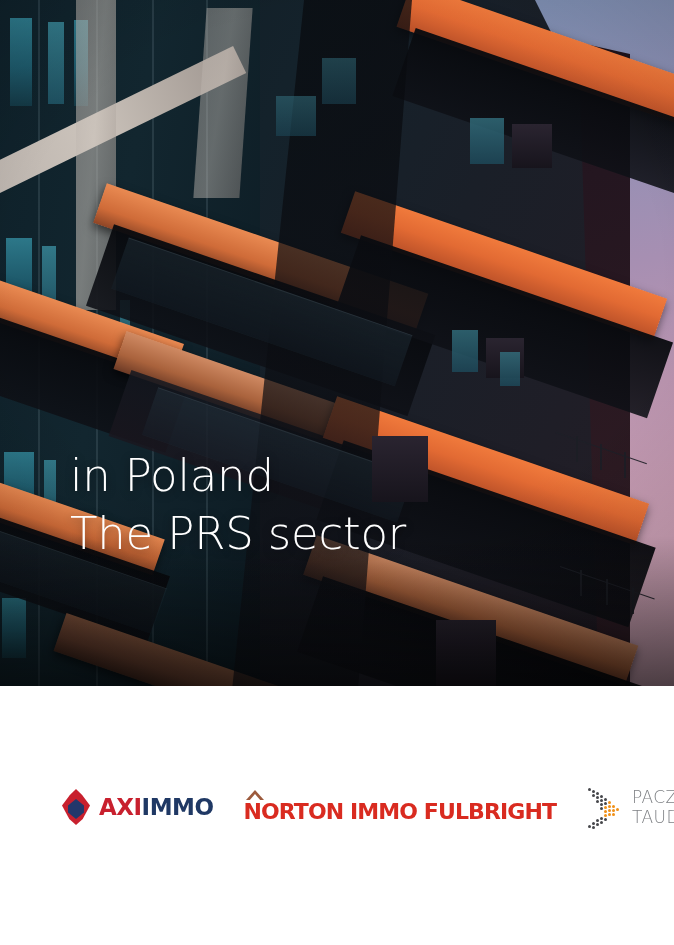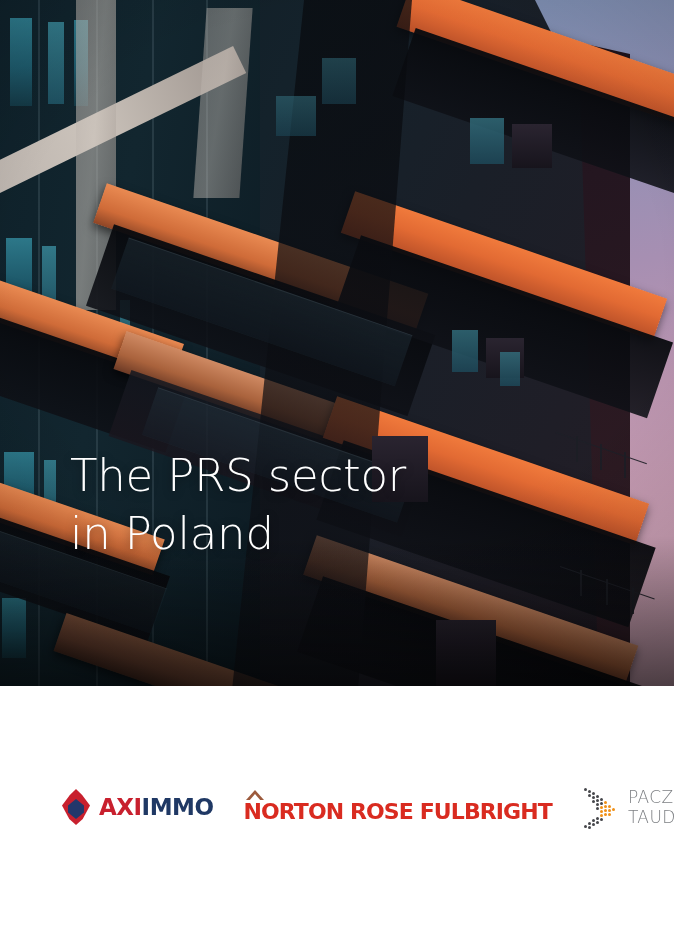--- a/index.html
+++ b/index.html
@@ -319,39 +319,39 @@
     <div class="win-blue" style="left:500px; top:352px; width:20px; height:34px;"></div>
     <div class="win-dark" style="left:372px; top:436px; width:56px; height:66px;"></div>
     <div class="win-dark" style="left:436px; top:620px; width:60px; height:66px;"></div>
     <div class="win-blue" style="left:276px; top:96px; width:40px; height:40px; opacity:.55;"></div>
     <div class="win-blue" style="left:322px; top:58px; width:34px; height:46px; opacity:.5;"></div>
 
     <div class="vignette"></div>
     <div class="bottom-shade"></div>
 
     <div id="cover-title">
+      <span class="tline">in Poland</span>
       <span class="tline">The PRS sector</span>
-      <span class="tline">in Poland</span>
     </div>
   </div>
 
   <div id="logo-bar">
     <div class="logos">
 
       <div class="logo-axi">
         <span class="axi-mark">
           <span class="flame"></span>
           <span class="gem"></span>
         </span>
         <span class="axi-text"><span class="red">AXI</span><span class="navy">IMMO</span></span>
       </div>
 
       <div class="logo-nrf">
         <span class="nrf-caret"></span>
-        <span class="nrf-text">NORTON ROSE FULBRIGHT</span>
+        <span class="nrf-text">NORTON IMMO FULBRIGHT</span>
       </div>
 
       <div class="logo-pt">
         <span class="pt-mark">
 
           <span class="dot" style="left:2px;  top:4px;"></span>
           <span class="dot" style="left:6px;  top:6px;"></span>
           <span class="dot" style="left:10px; top:8px;"></span>
           <span class="dot" style="left:6px;  top:10px;"></span>
           <span class="dot" style="left:10px; top:12px;"></span>

